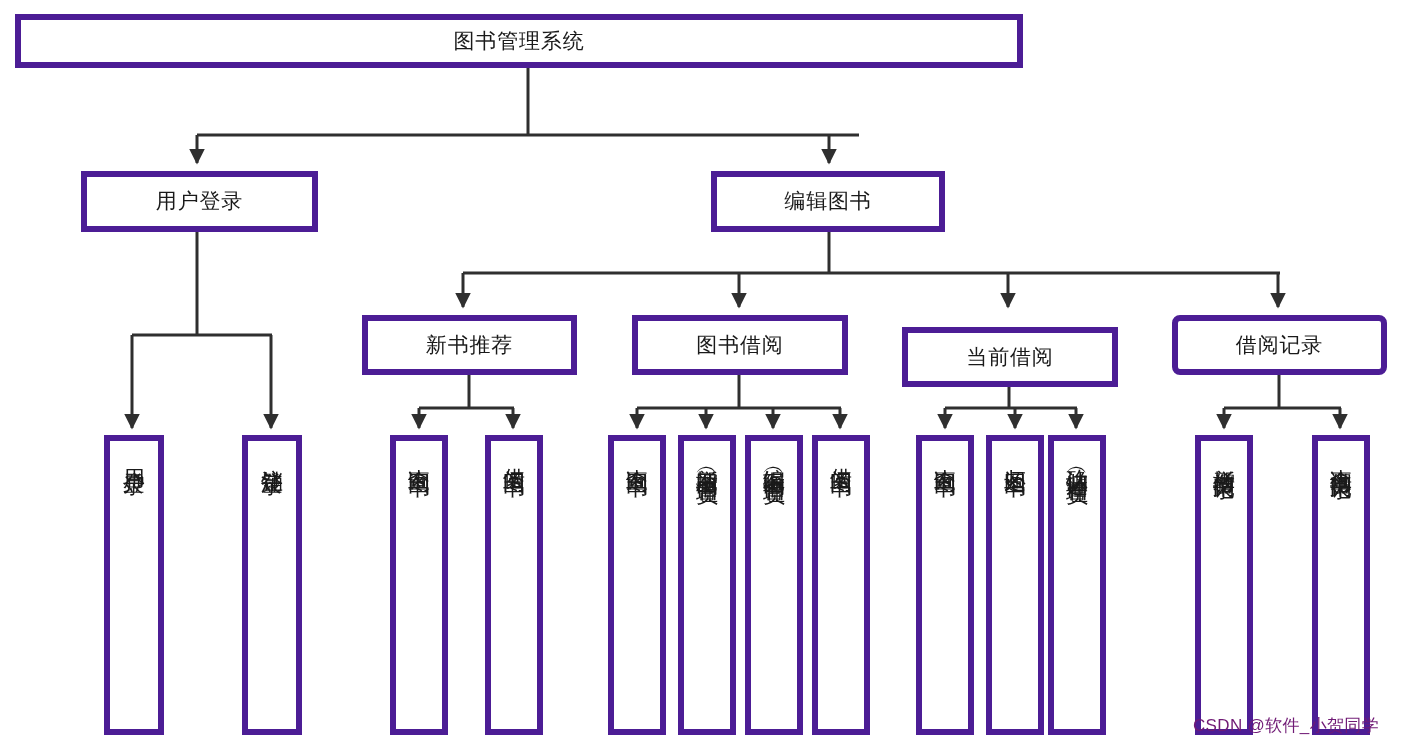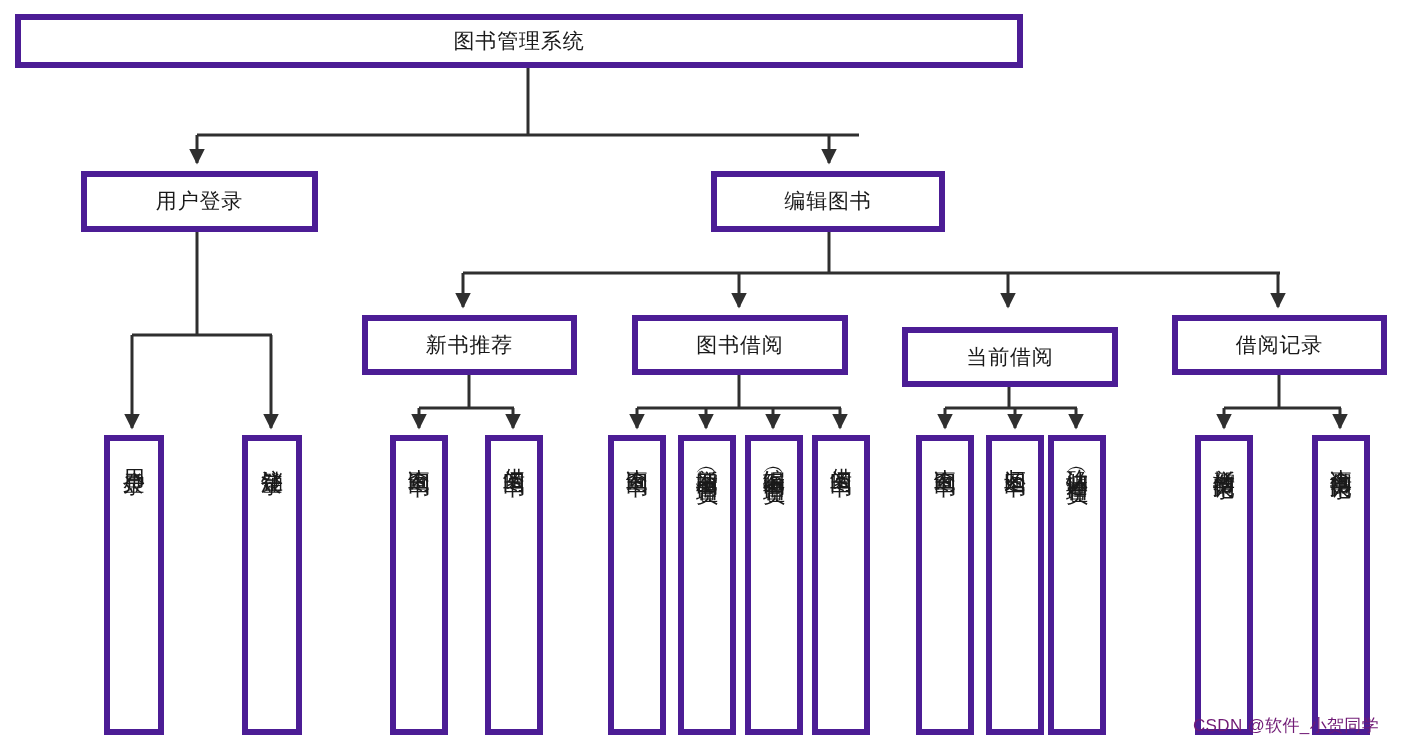--- a/index.html
+++ b/index.html
@@ -136,21 +136,21 @@
 
   <div class="node horizontal" style="left:362px; top:315px; width:215px; height:60px;">
     <span class="label">新书推荐</span>
   </div>
   <div class="node horizontal" style="left:632px; top:315px; width:216px; height:60px;text-align:center;">
     <span class="label">图书借阅</span>
   </div>
   <div class="node horizontal" style="left:902px; top:315px; width:216px; height:60px;margin-top:12px;">
     <span class="label">当前借阅</span>
   </div>
-  <div class="node horizontal" style="left:1172px; top:315px; width:215px; height:60px;">
+  <div class="node horizontal" style="left:1172px; top:315px; width:215px; height:60px;border-radius:8px;">
     <span class="label">借阅记录</span>
   </div>
 
   <div class="node vertical" style="left:104px; top:435px; width:60px; height:300px;">
     <span class="label">用户登录</span>
   </div>
   <div class="node vertical" style="left:242px; top:435px; width:60px; height:300px;">
     <span class="label">注销登录</span>
   </div>
 

